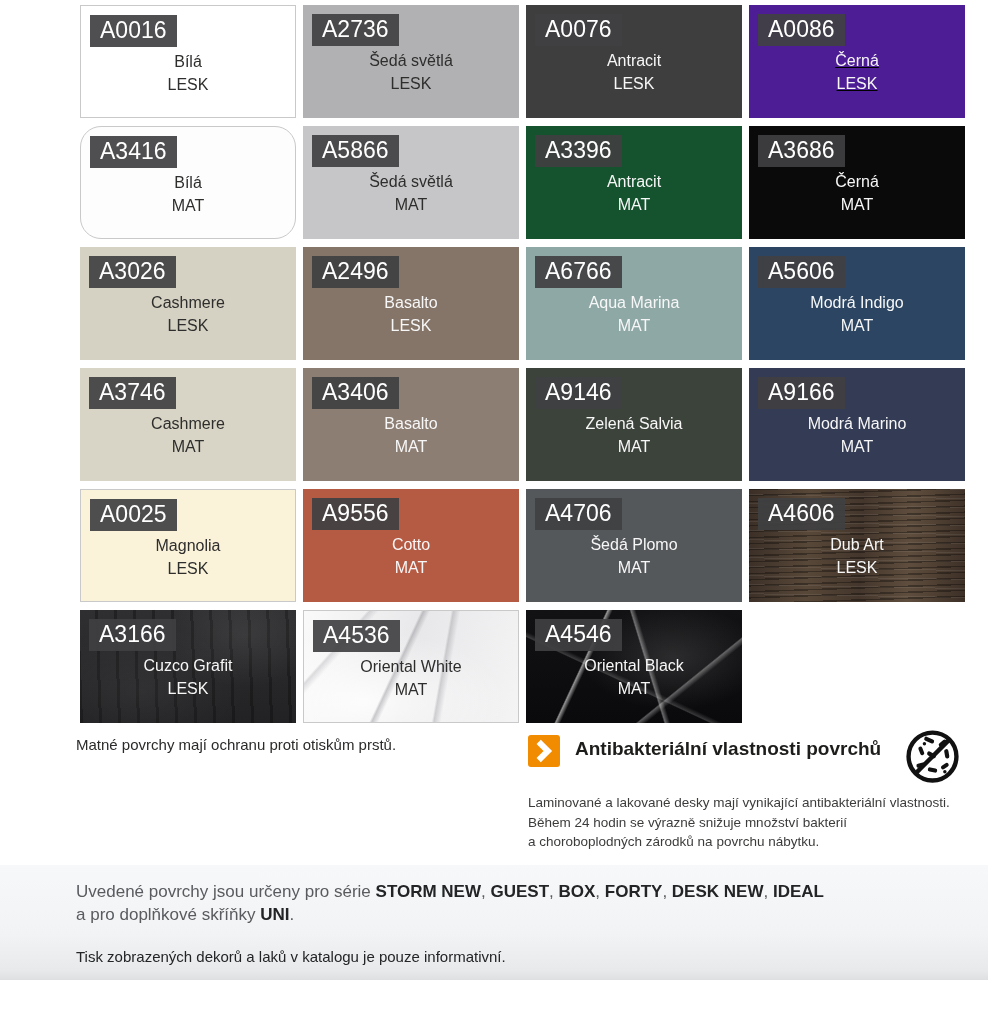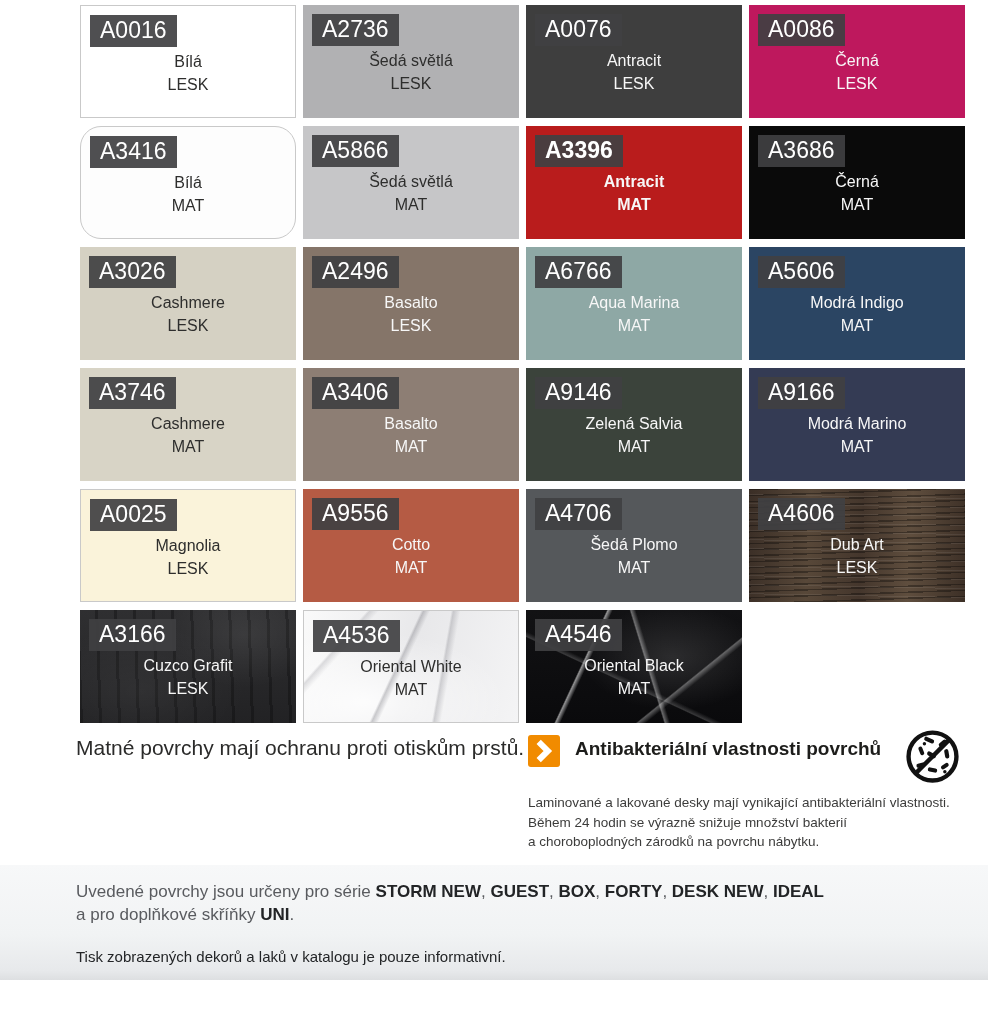--- a/index.html
+++ b/index.html
@@ -72,21 +72,21 @@
       linear-gradient(73deg, transparent 55%, rgba(255,255,255,.38) 55.6%, transparent 57.6%),
       linear-gradient(141deg, transparent 70%, rgba(255,255,255,.32) 70.6%, transparent 73%),
       linear-gradient(25deg, transparent 40%, rgba(255,255,255,.18) 40.6%, transparent 43%),
       radial-gradient(130px 75px at 68% 42%, rgba(255,255,255,.12), transparent 70%),
       linear-gradient(180deg,#121214,#0a0a0c);
     background-color:#0d0d0f;
   }
 
   
   .below{display:flex;align-items:flex-start;width:885px;margin-top:9px;}
-  .footnote{flex:1 1 auto;margin:0;padding-top:4px;font-size:21px;color:#2b2b2a;}
+  .footnote{flex:1 1 auto;margin:0;padding-top:4px;font-size:15px;color:#2b2b2a;}
   .anti{flex:0 0 433px;width:433px;}
   .anti-head{display:flex;align-items:flex-start;}
   .anti-head .chev-icon{margin-top:3px;}
   .anti-title{flex:1 1 auto;margin:6px 0 8px 15px;font-size:19px;color:#1d1d1b;}
   .bact-icon{width:57px;height:57px;flex:0 0 auto;margin-top:-4px;}
   .anti-text{
     margin:8px 0 0 0;font-size:13.5px;line-height:1.45;color:#3c3c3b;
     white-space:pre-line;
   }
 
@@ -115,36 +115,36 @@
       <div class="swatch dark" style="background: rgb(177, 177, 179);">
       <span class="badge">A2736</span>
       <div class="s-name">Šedá světlá</div>
       <div class="s-finish">LESK</div>
     </div>
       <div class="swatch light" style="background: rgb(62, 62, 62);">
       <span class="badge">A0076</span>
       <div class="s-name">Antracit</div>
       <div class="s-finish">LESK</div>
     </div>
-      <div class="swatch light" style="background: #be185d;">
+      <div class="swatch light" style="background: #4c1d95; text-decoration: underline;">
       <span class="badge">A0086</span>
       <div class="s-name">Černá</div>
       <div class="s-finish">LESK</div>
     </div>
       <div class="swatch dark bordered" style="background: rgb(253, 253, 253); border-radius: 21px;">
       <span class="badge">A3416</span>
       <div class="s-name">Bílá</div>
       <div class="s-finish">MAT</div>
     </div>
       <div class="swatch dark" style="background: rgb(198, 198, 200);">
       <span class="badge">A5866</span>
       <div class="s-name">Šedá světlá</div>
       <div class="s-finish">MAT</div>
     </div>
-      <div class="swatch light" style="background: #b91c1c; font-weight: bold;">
+      <div class="swatch light" style="background: #14532d;">
       <span class="badge">A3396</span>
       <div class="s-name">Antracit</div>
       <div class="s-finish">MAT</div>
     </div>
       <div class="swatch light" style="background: rgb(10, 10, 10);">
       <span class="badge">A3686</span>
       <div class="s-name">Černá</div>
       <div class="s-finish">MAT</div>
     </div>
       <div class="swatch dark" style="background: rgb(213, 209, 195);">

